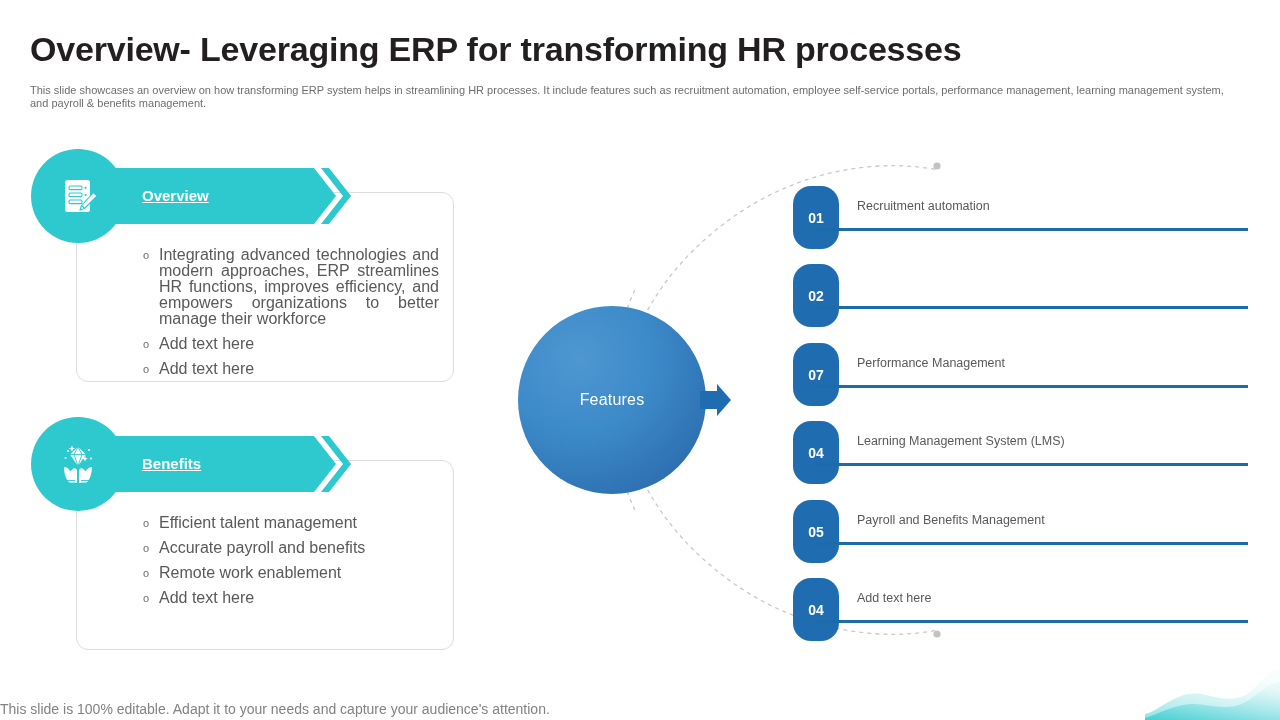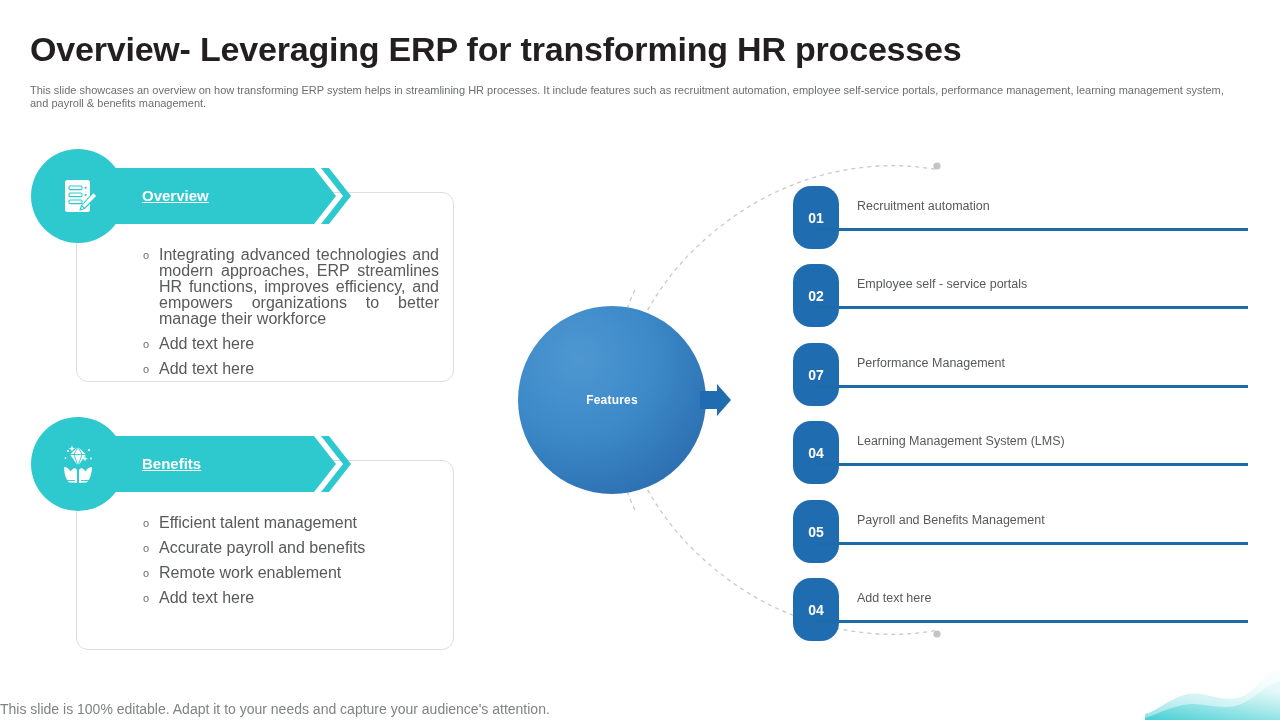--- a/index.html
+++ b/index.html
@@ -131,22 +131,22 @@
     top: 306px;
     width: 188px;
     height: 188px;
     border-radius: 50%;
     background: radial-gradient(circle at 32% 28%, #4e97d1 0%, #3d8ac9 40%, #2f73b4 75%, #2162a1 100%);
     display: flex;
     align-items: center;
     justify-content: center;
   }
   #features-label {
-    font-size: 12px;
-    font-weight: bold;
+    font-size: 16px;
+    font-weight: normal;
     color: #ffffff;
     letter-spacing: 0.2px;
   }
   #features-arrow {
     position: absolute;
     left: 700px;
     top: 382px;
     width: 32px;
     height: 36px;
   }
@@ -330,21 +330,20 @@
 </svg>
 
 <div class="feature-item" style="top:186px">
   <div class="feature-badge">01</div>
   <div class="feature-text">Recruitment automation</div>
   <div class="feature-rule"></div>
 </div>
 
 <div class="feature-item" style="top:264px">
   <div class="feature-badge">02</div>
-  <div class="feature-text">Employee self - service portals</div>
   <div class="feature-rule"></div>
 </div>
 
 <div class="feature-item" style="top:343px">
   <div class="feature-badge">07</div>
   <div class="feature-text">Performance  Management</div>
   <div class="feature-rule"></div>
 </div>
 
 <div class="feature-item" style="top:421px">

